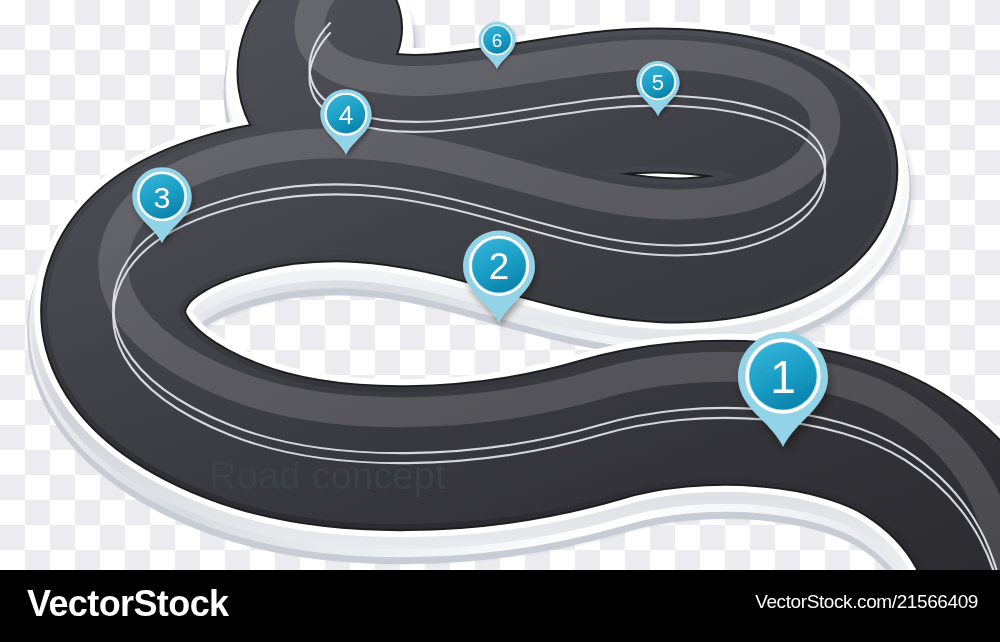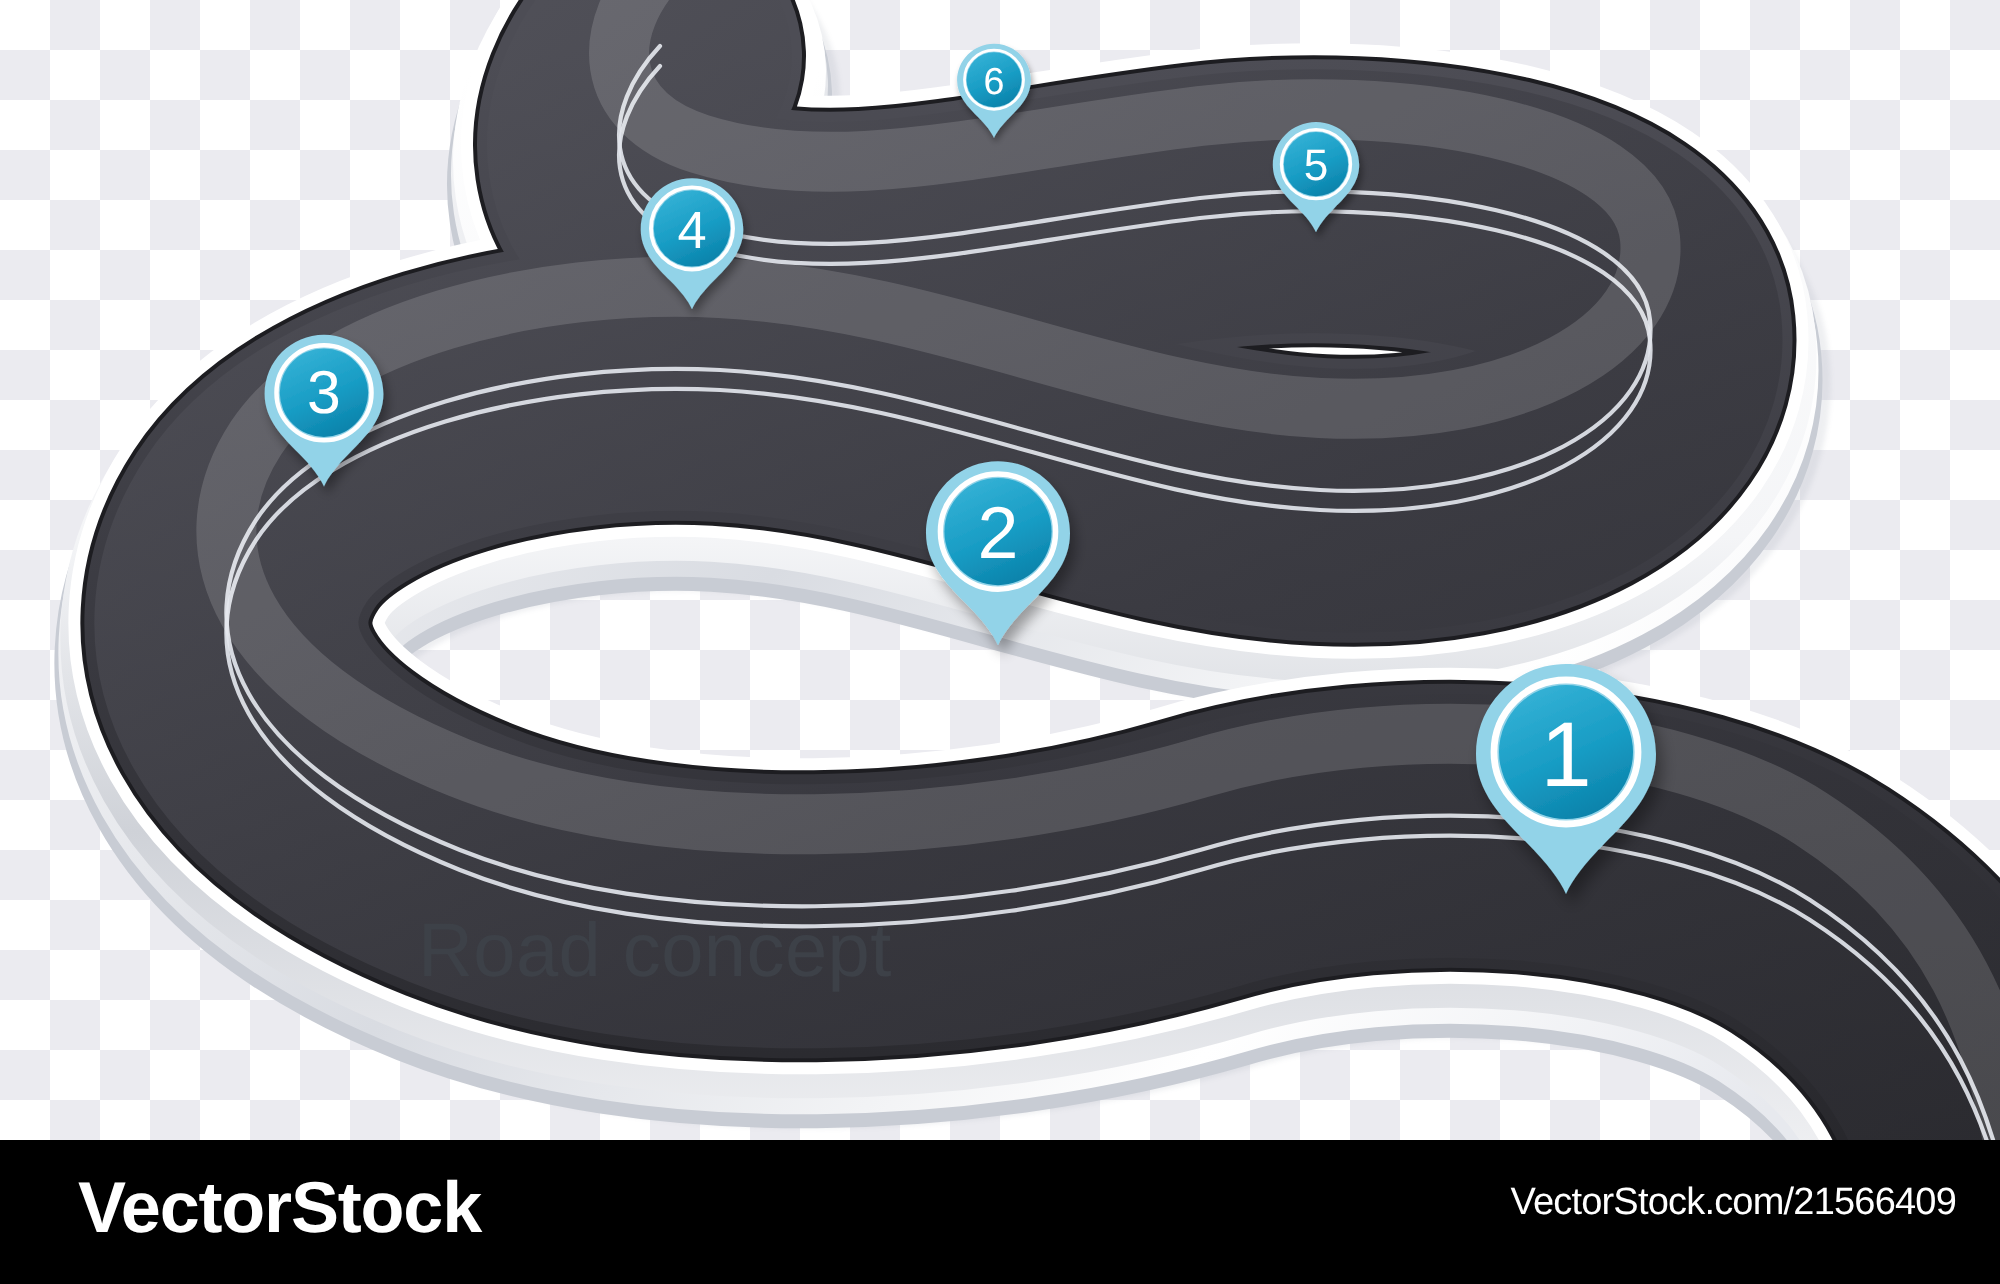--- a/index.html
+++ b/index.html
@@ -69,21 +69,20 @@
   }
   #brand {
     position: absolute;
     left: 27px;
     top: 13px;
     color: #ffffff;
     font-size: 36px;
     font-weight: bold;
     letter-spacing: -0.6px;
     font-family: "Liberation Sans", sans-serif;
-    margin-left: 12px;
   }
   #url {
     position: absolute;
     right: 22px;
     top: 21px;
     color: #ffffff;
     font-size: 19px;
     letter-spacing: -0.4px;
     font-family: "Liberation Sans", sans-serif;
   }

